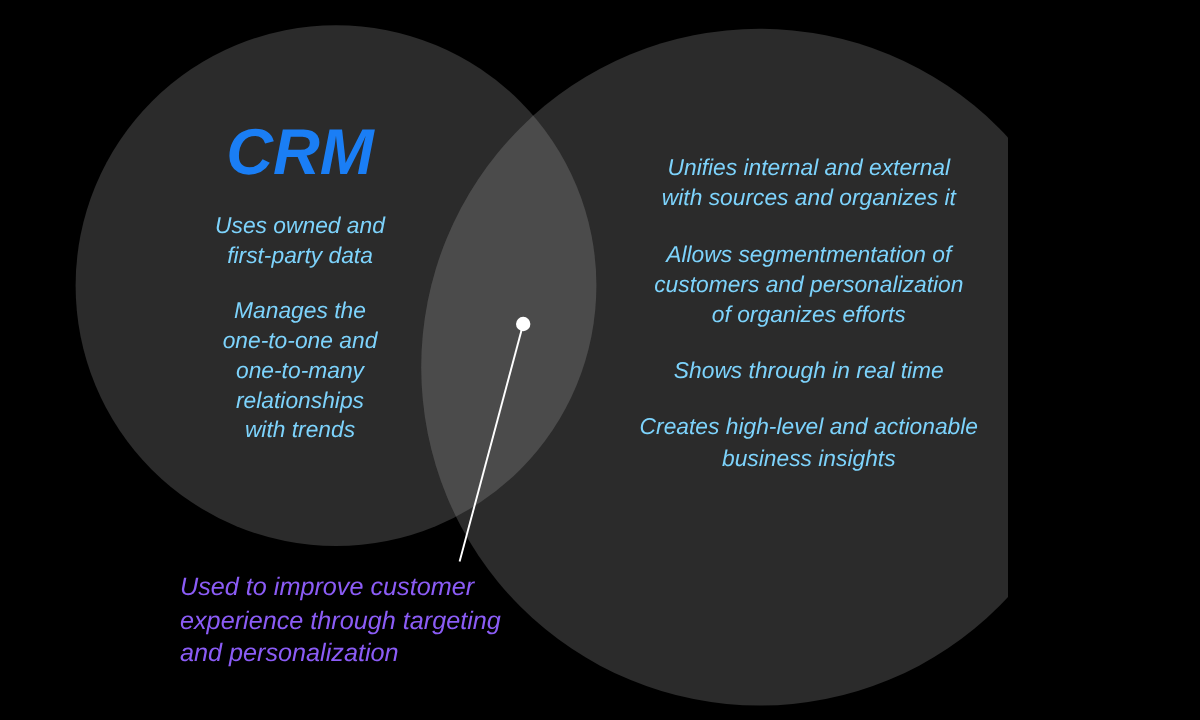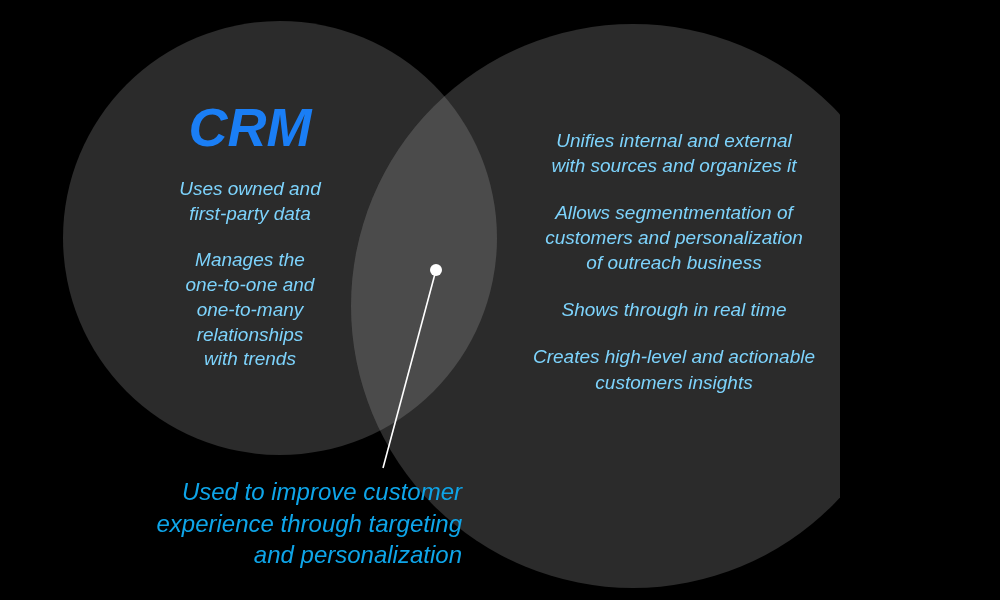--- a/index.html
+++ b/index.html
@@ -64,24 +64,24 @@
   }
   .panel-cdp .bullet {
     font-size: 19px;
     line-height: 1.32;
   }
   .callout {
     position: absolute;
     left: 150px;
     top: 476px;
     width: 312px;
-    text-align: right;
-    font-size: 24px;
+    text-align: left;
+    font-size: 21px;
     line-height: 1.32;
-    color: #0ea5e9;
+    color: #8b5cf6;
     white-space: pre-line;
   }
 </style>
 </head>
 <body>
 
 <div class="stage">
 
   <svg class="venn-svg" viewBox="0 0 1000 600">
     <defs>
@@ -110,24 +110,24 @@
 with trends</div>
     </div>
   </div>
 
   <div class="panel panel-cdp">
     <div class="bullets">
       <div class="bullet">Unifies internal and external
 with sources and organizes it</div>
       <div class="bullet">Allows segmentmentation of
 customers and personalization
-of outreach business</div>
+of organizes efforts</div>
       <div class="bullet">Shows through in real time</div>
       <div class="bullet">Creates high-level and actionable
-customers insights</div>
+business insights</div>
     </div>
   </div>
 
   <div class="callout">Used to improve customer
 experience through targeting
 and personalization</div>
 
 </div>
 
 </body></html>

